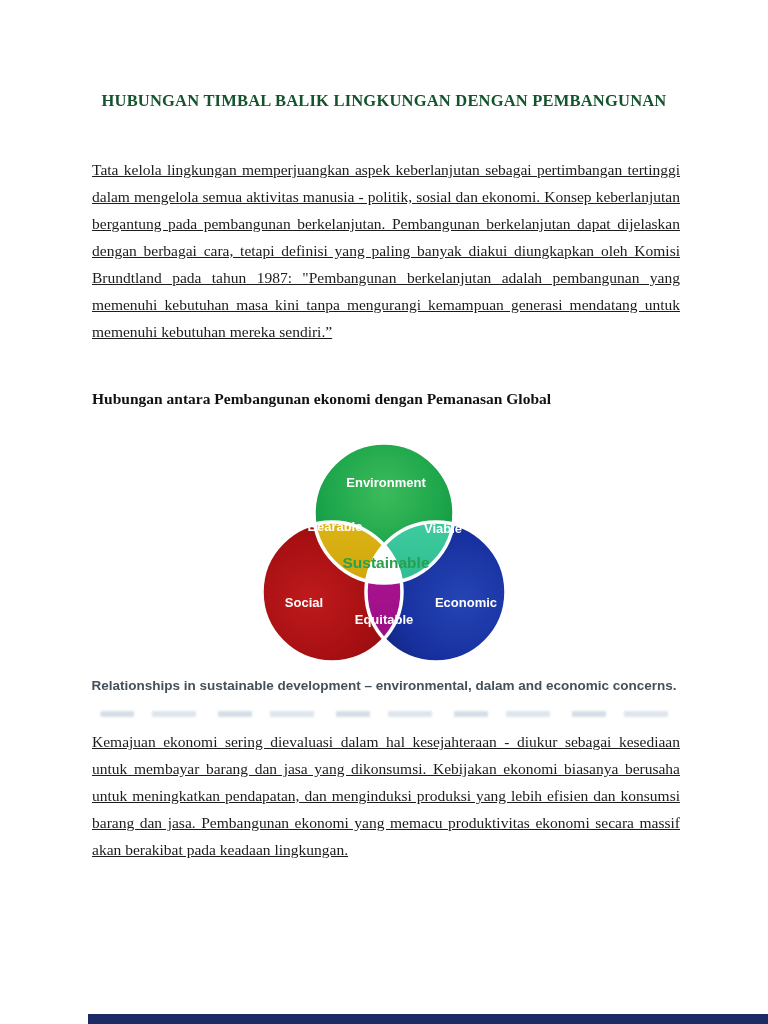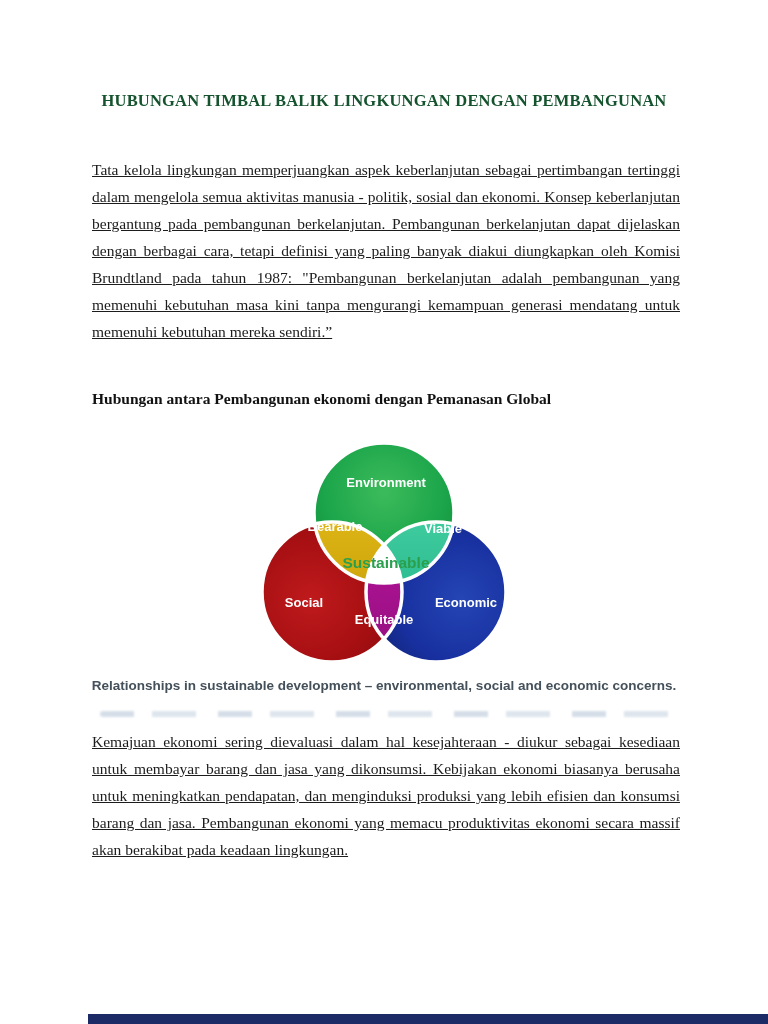--- a/index.html
+++ b/index.html
@@ -141,21 +141,21 @@
       <text class="vlabel" x="127" y="47">Environment</text>
       <text class="vlabel" x="76" y="91">Bearable</text>
       <text class="vlabel" x="184" y="93">Viable</text>
       <text class="vlabel-sust" x="127" y="128">Sustainable</text>
       <text class="vlabel" x="45" y="167">Social</text>
       <text class="vlabel" x="207" y="167">Economic</text>
       <text class="vlabel" x="125" y="184">Equitable</text>
     </svg>
   </div>
 
-  <div class="fig-caption">Relationships in sustainable development – environmental, social and economic concerns.</div>
+  <div class="fig-caption">Relationships in sustainable development – environmental, dalam and economic concerns.</div>
 
   <div class="faded-artifact"></div>
 
   <div class="body-block para" style="top:728px;">Kemajuan ekonomi sering dievaluasi dalam hal kesejahteraan - diukur sebagai kesediaan untuk membayar barang dan jasa yang dikonsumsi.  Kebijakan ekonomi biasanya berusaha untuk meningkatkan pendapatan, dan menginduksi produksi yang lebih efisien dan konsumsi barang dan jasa. Pembangunan ekonomi yang memacu produktivitas ekonomi secara massif akan berakibat pada keadaan lingkungan.</div>
 
   <div class="next-page-edge"></div>
 
 </div>
 
 </body></html>

